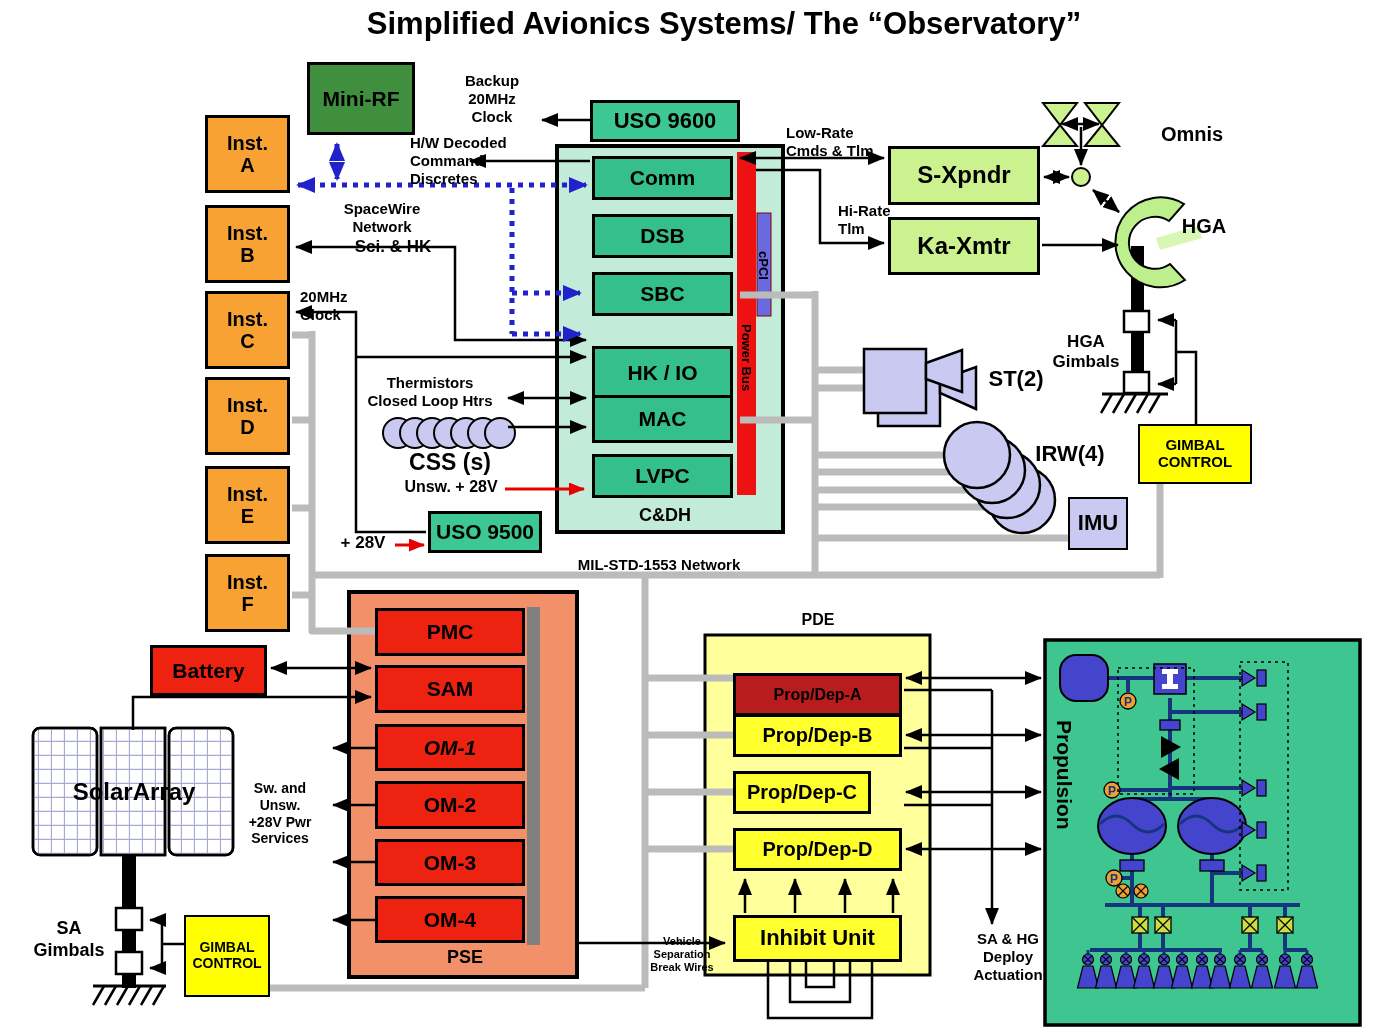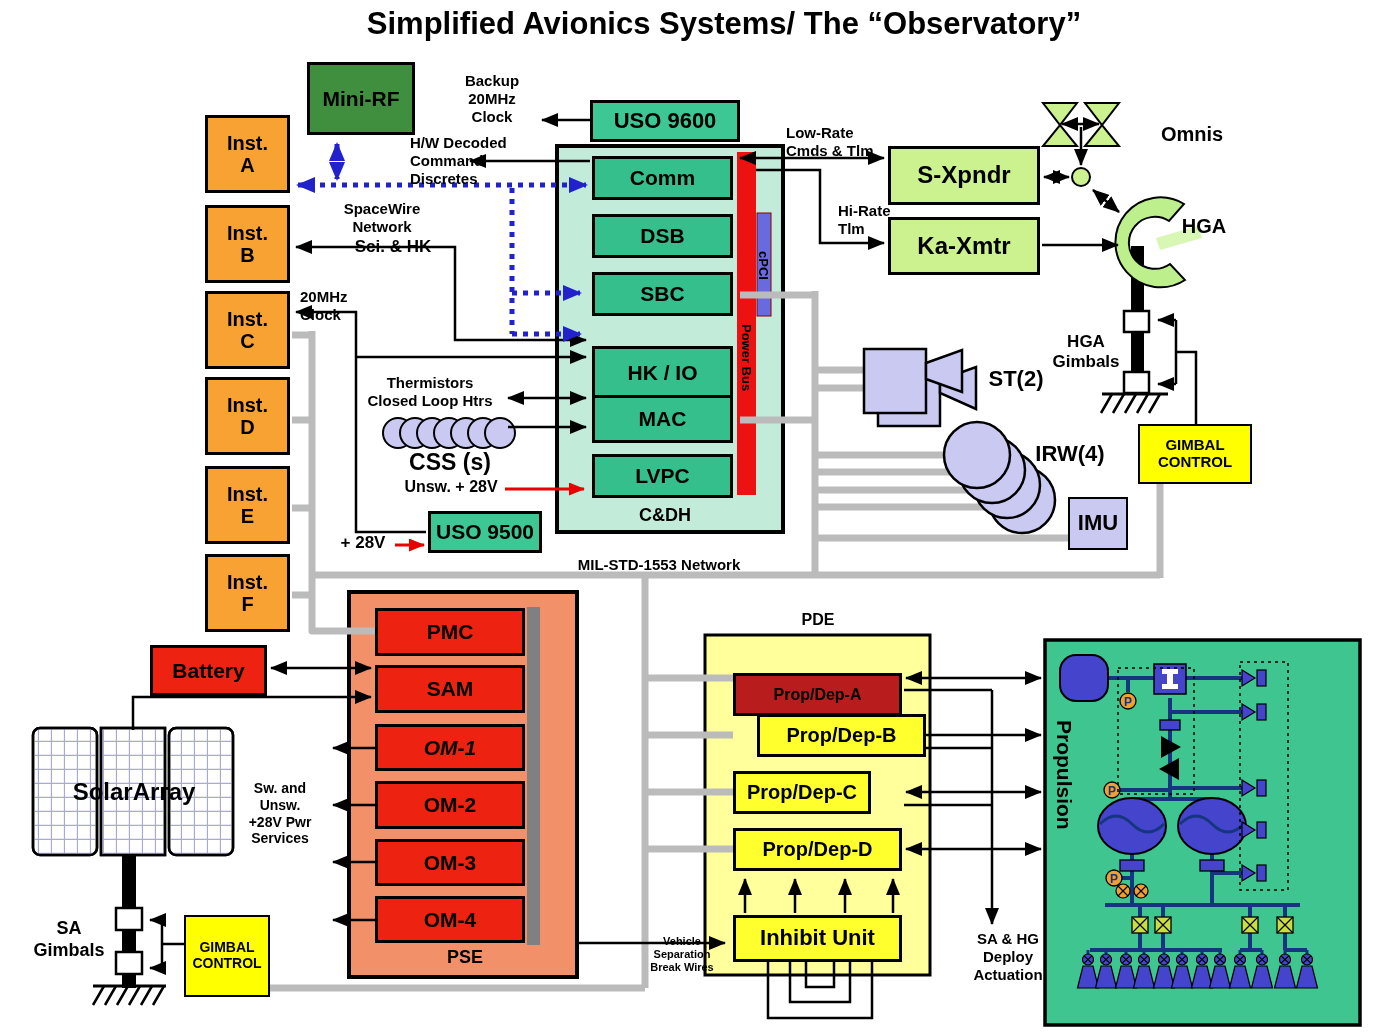--- a/index.html
+++ b/index.html
@@ -424,21 +424,21 @@
   <span>GIMBAL</span>
       <span>CONTROL</span>
 </div>
 
 <div class="lbl" style="left:790px;top:610px;width:56px;font-size:16px;">
   <span>PDE</span>
 </div>
 <div class="box" style="left:733px;top:657px;width:169px;height:43px;background:#b91c1c;font-size:16px;margin-top:16px;">
   <span>Prop/Dep-A</span>
 </div>
-<div class="box" style="left:733px;top:714px;width:169px;height:43px;background:#FFFF2E;font-size:20px;margin-left:24px;">
+<div class="box" style="left:733px;top:714px;width:169px;height:43px;background:#FFFF2E;font-size:20px;">
   <span>Prop/Dep-B</span>
 </div>
 <div class="box" style="left:733px;top:771px;width:138px;height:43px;background:#FFFF2E;font-size:20px;">
   <span>Prop/Dep-C</span>
 </div>
 <div class="box" style="left:733px;top:828px;width:169px;height:43px;background:#FFFF2E;font-size:20px;">
   <span>Prop/Dep-D</span>
 </div>
 <div class="box" style="left:733px;top:915px;width:169px;height:47px;background:#FFFF2E;font-size:22px;">
   <span>Inhibit Unit</span>

